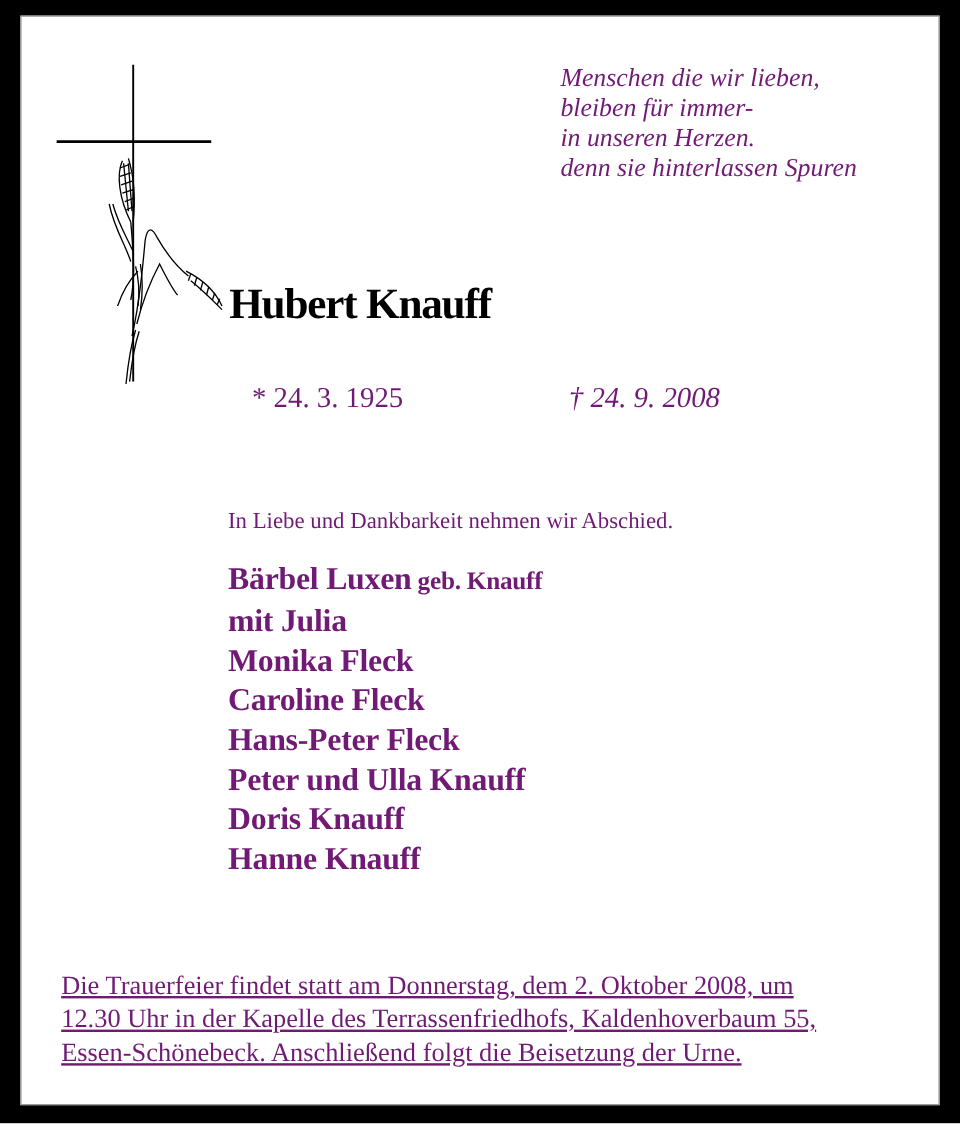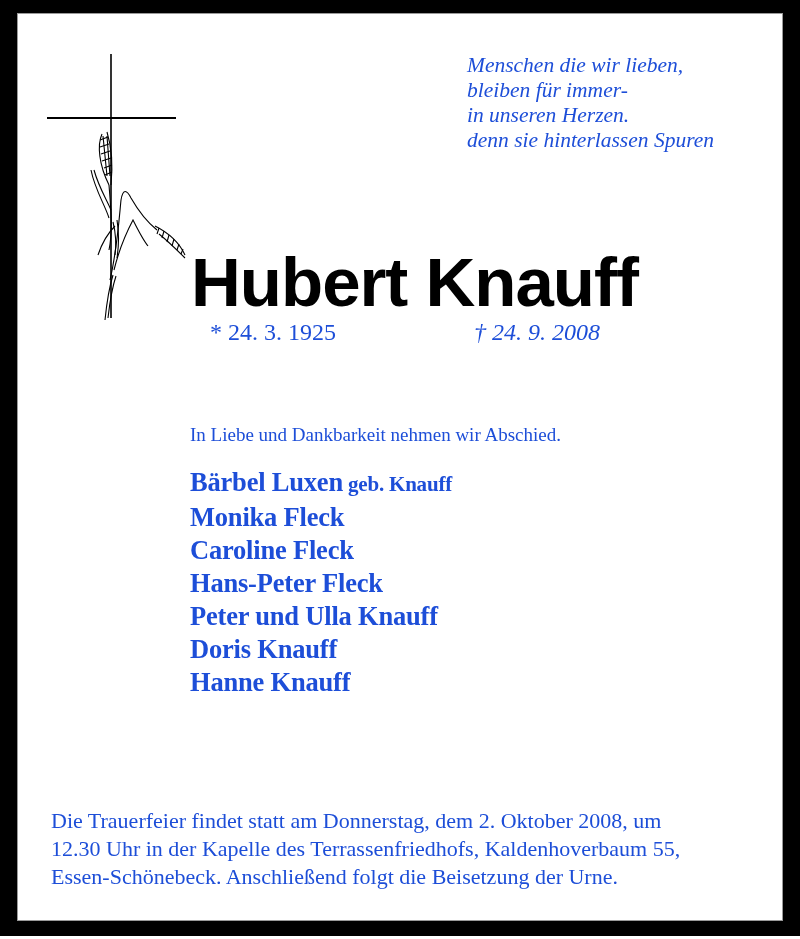--- a/index.html
+++ b/index.html
@@ -5,55 +5,55 @@
     html, body { margin: 0; padding: 0; background: #ffffff; }
     body { width: 800px; height: 939px; position: relative; overflow: hidden; }
     .frame {
       position: absolute; left: 0; top: 0; width: 800px; height: 936px;
       background: #000000; box-sizing: border-box;
     }
     .card {
       position: absolute; left: 17px; top: 13px; width: 766px; height: 908px;
       background: #ffffff; border: 1px solid #9a9a9a; box-sizing: border-box;
     }
-    .serif { font-family: "Liberation Serif", "DejaVu Serif", serif; color: #1d4ed8; }
+    .serif { font-family: "Liberation Serif", "DejaVu Serif", serif; color: #701a75; }
     .abs { position: absolute; margin: 0; }
 
     .poem {
       left: 449px; top: 39px; width: 330px;
       font-style: italic; font-size: 21.5px; line-height: 25px;
     }
     .poem div { white-space: nowrap; }
 
     .symbol { left: 29px; top: 36px; width: 160px; height: 285px; }
 
     .name {
-      left: 173px; top: 234px;
-      font-family: Liberation Sans, sans-serif;
-      font-weight: bold; font-size: 69px; letter-spacing: -1px; line-height: 70px;
+      left: 173px; top: 204px;
+      font-family: Liberation Serif, serif;
+      font-weight: bold; font-size: 36px; letter-spacing: -1px; line-height: 70px;
       white-space: nowrap;
     }
     .dates { top: 303px; font-size: 24px; line-height: 30px; white-space: nowrap; margin-left: 20px; }
     .born { left: 172px; }
     .died { left: 436px; font-style: italic; }
 
     .farewell { left: 172px; top: 406px; font-size: 19px; line-height: 30px; white-space: nowrap; }
 
     .family { left: 172px; top: 452px; font-family: Liberation Serif, serif; }
     .family .row {
       font-weight: bold; font-size: 26.5px; line-height: 33px; white-space: nowrap;
       letter-spacing: -0.2px;
     }
     .family .row .suffix { font-size: 21px; }
 
     .notice {
       left: 33px; top: 793px; width: 720px;
       font-size: 22px; line-height: 28px;
     }
-    .notice div { white-space: nowrap; }
+    .notice div { white-space: nowrap; text-decoration: underline; }
   </style>
 </head>
 <body>
 
 <div class="frame">
   <div class="card">
 
     <svg class="abs symbol" viewBox="0 0 160 285" xmlns="http://www.w3.org/2000/svg">
 
       <line x1="64" y1="4" x2="64" y2="268" stroke="#000" stroke-width="1.6"></line>
@@ -96,20 +96,21 @@
 
     <div class="abs name">Hubert Knauff</div>
 
     <div class="abs dates born serif">* 24. 3. 1925</div>
     <div class="abs dates died serif">† 24. 9. 2008</div>
 
     <div class="abs farewell serif">In Liebe und Dankbarkeit nehmen wir Abschied.</div>
 
     <div class="abs family serif">
       <div class="row"><span>Bärbel Luxen</span><span class="suffix"> geb. Knauff</span></div>
+      <div class="row">mit Julia</div>
       <div class="row">Monika Fleck</div>
       <div class="row">Caroline Fleck</div>
       <div class="row">Hans-Peter Fleck</div>
       <div class="row">Peter und Ulla Knauff</div>
       <div class="row">Doris Knauff</div>
       <div class="row">Hanne Knauff</div>
     </div>
 
     <div class="abs notice serif">
       <div>Die Trauerfeier findet statt am Donnerstag, dem 2. Oktober 2008, um</div>

